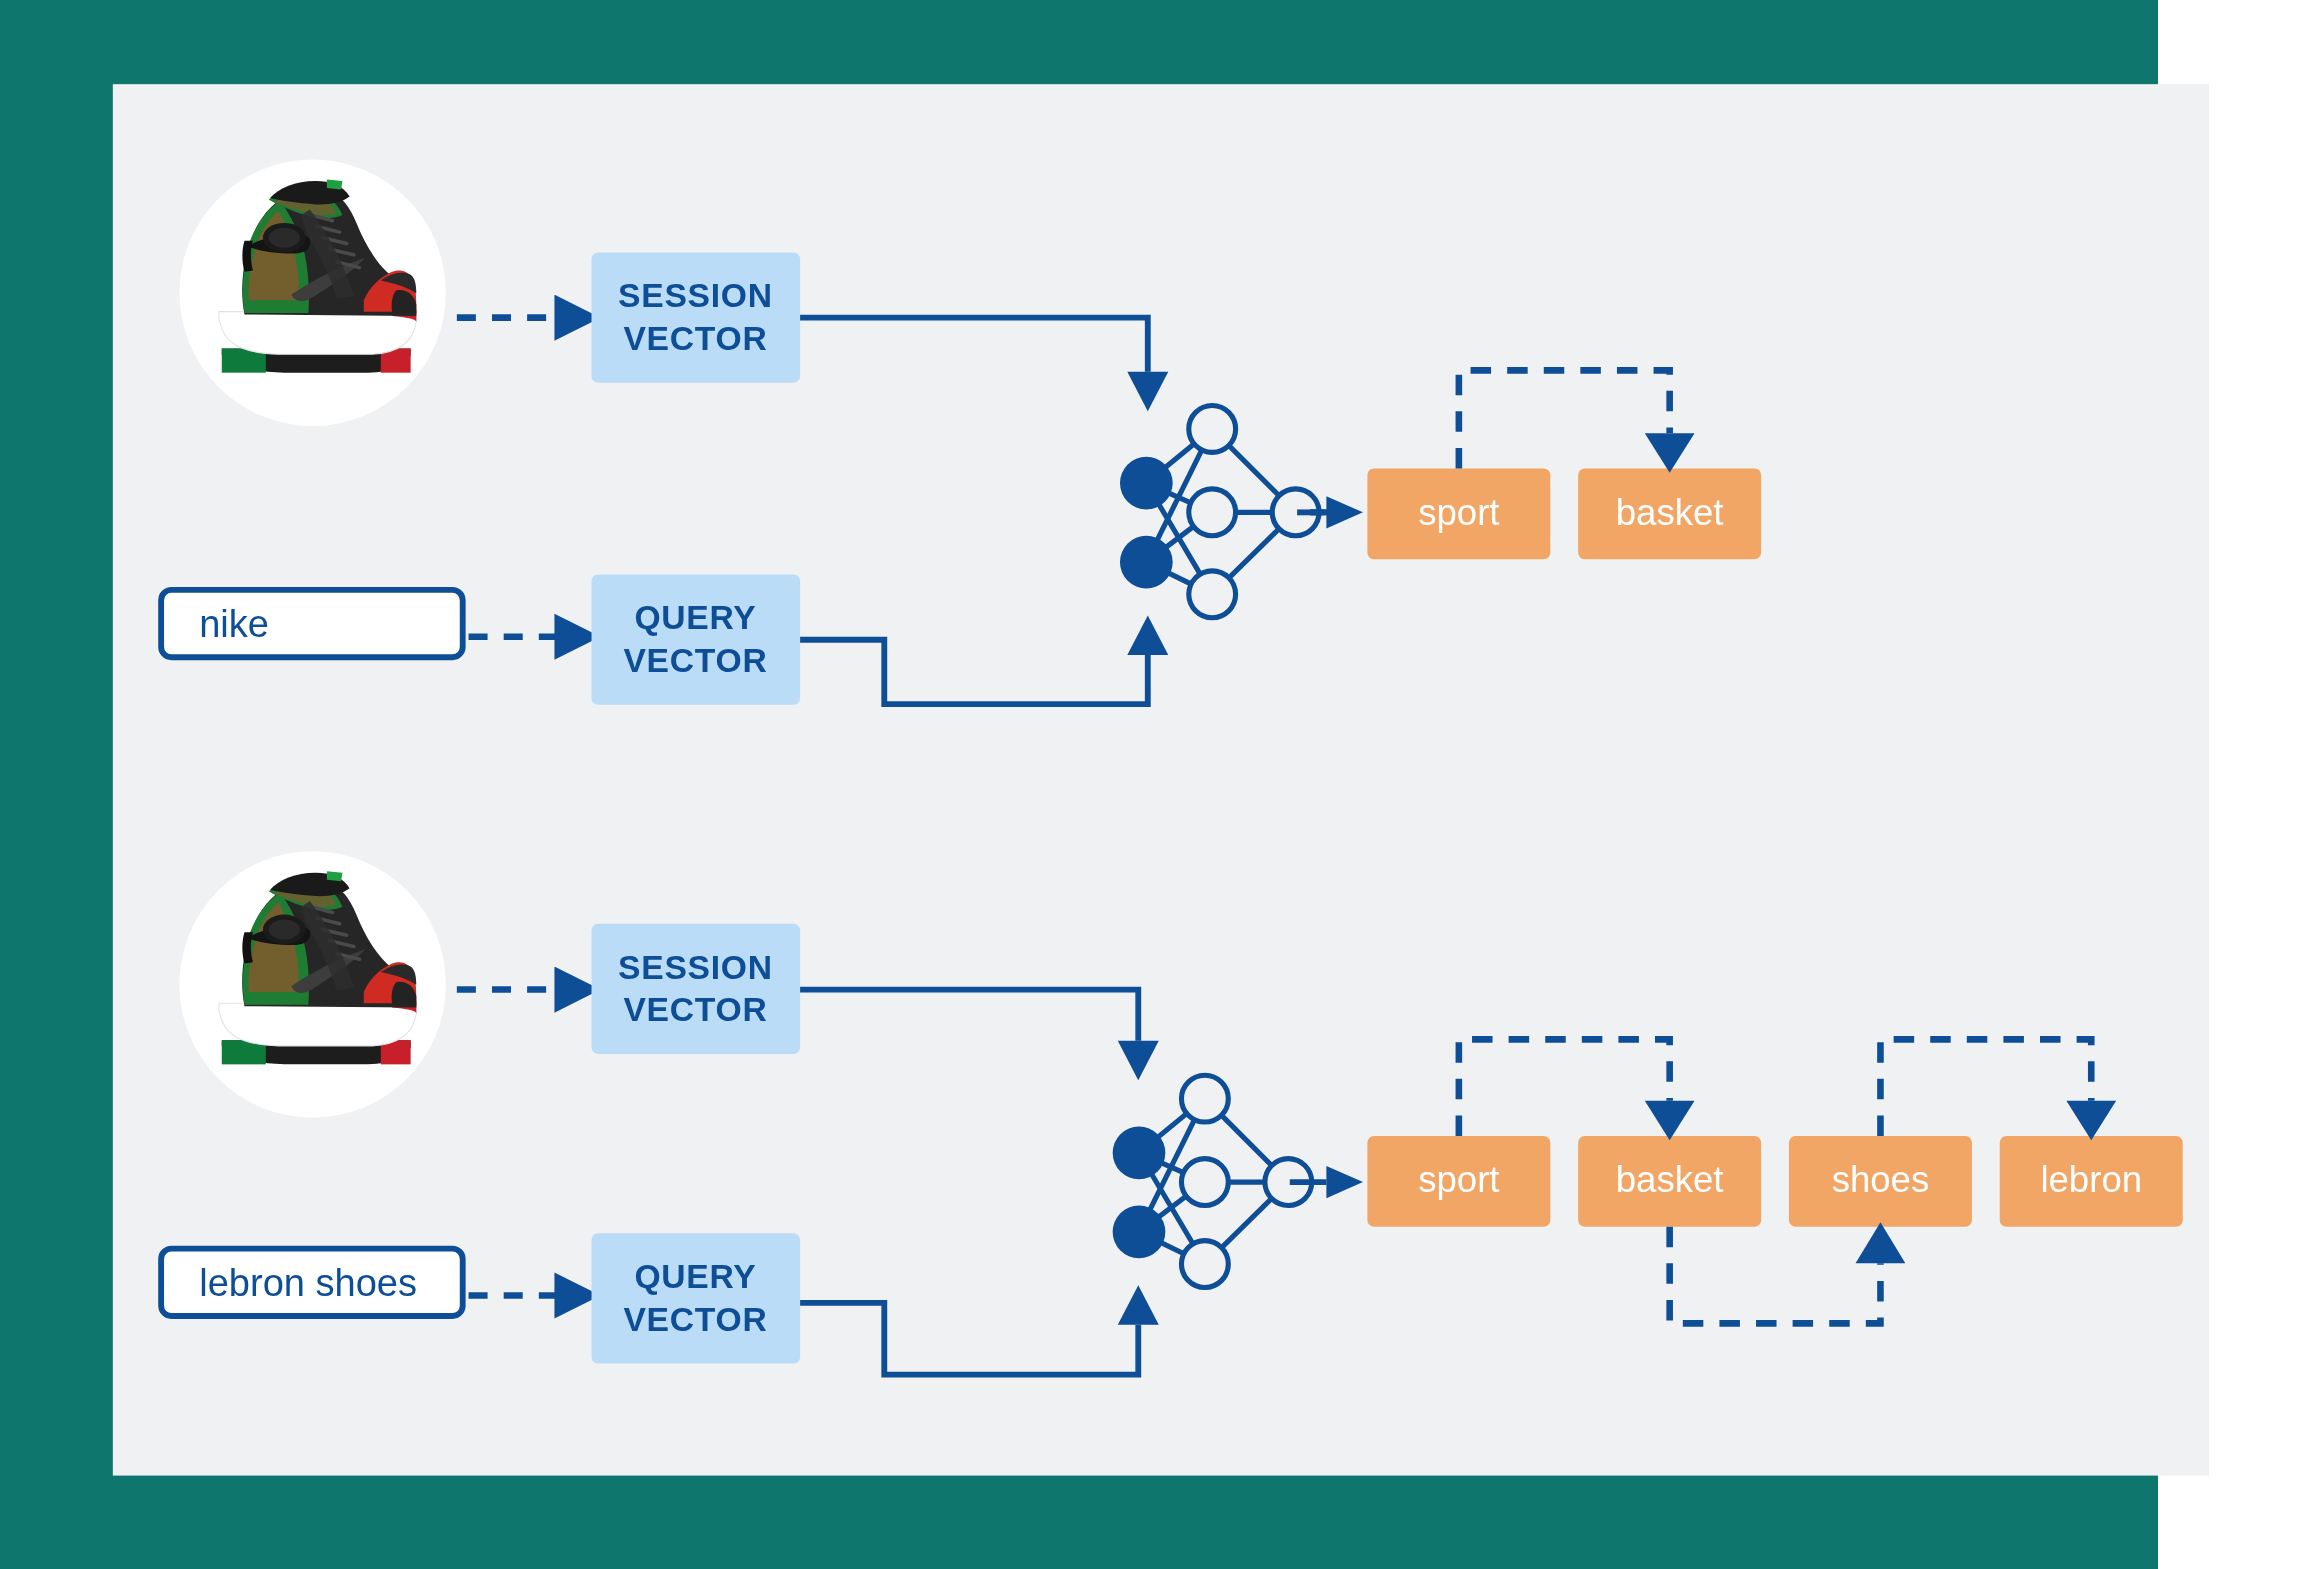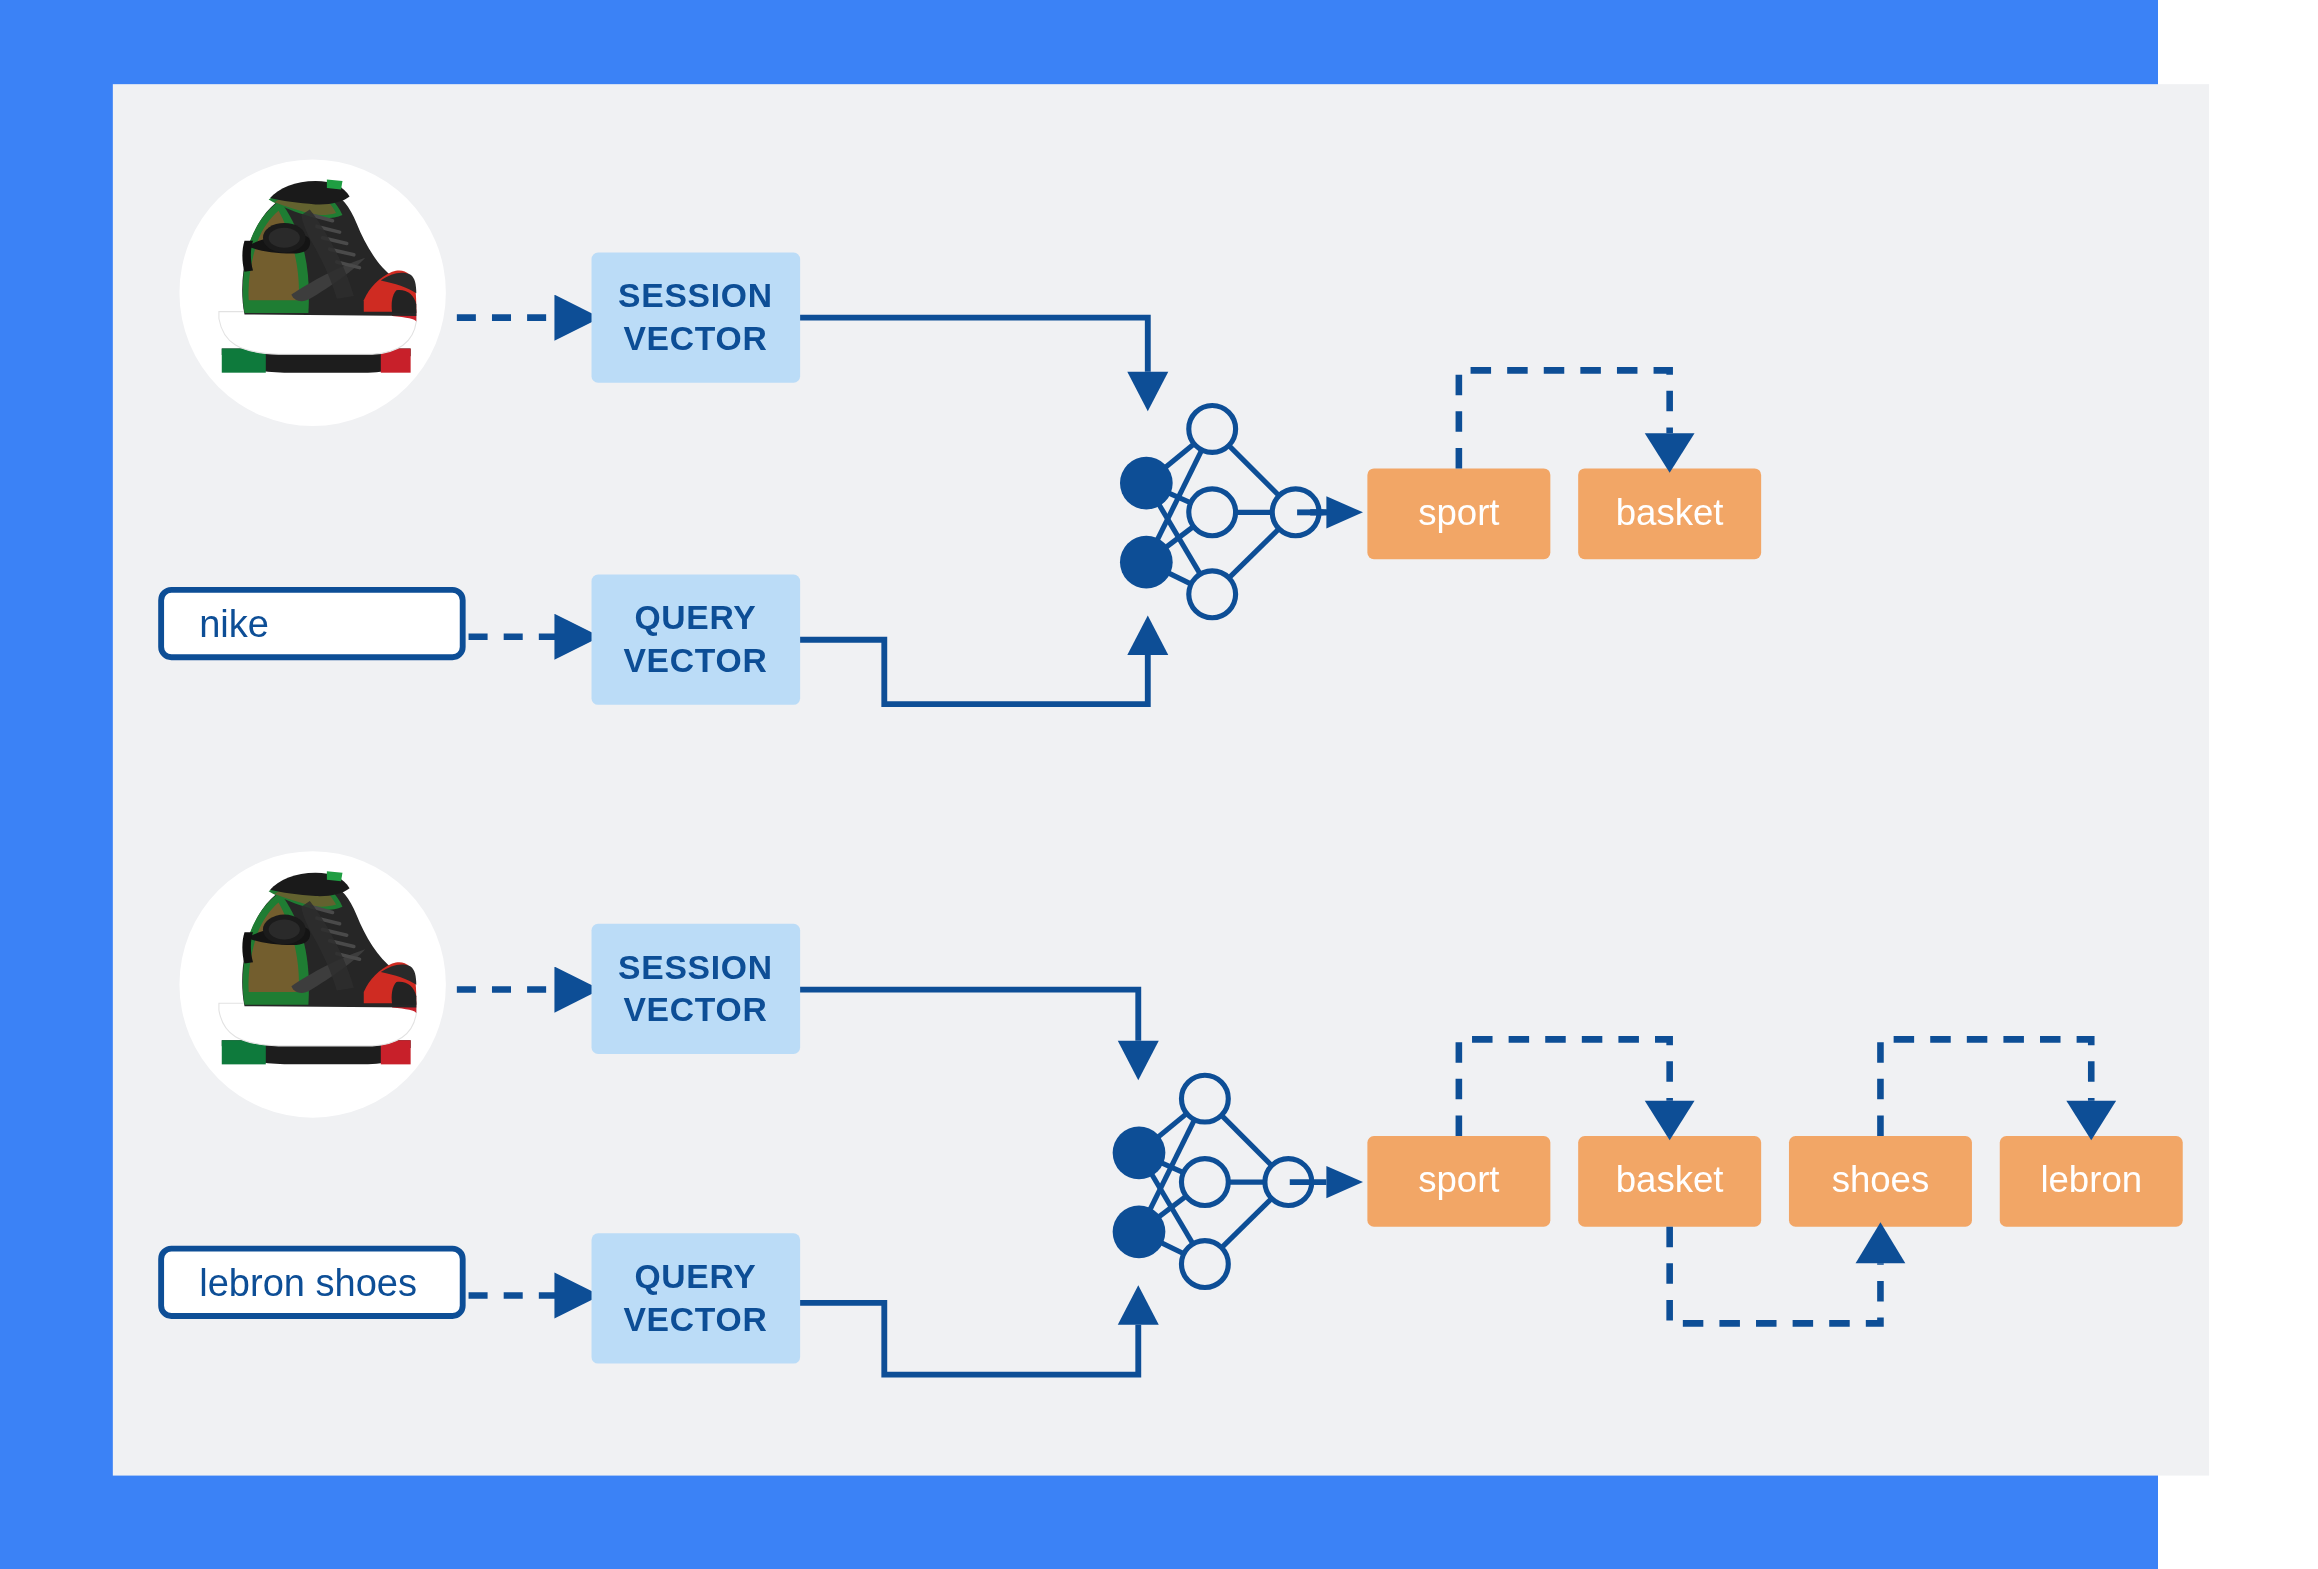--- a/index.html
+++ b/index.html
@@ -1,17 +1,17 @@
 <!DOCTYPE html>
 <html style="font-size:11.7px"><head>
 <meta charset="utf-8">
 <style>
   html,body{margin:0;padding:0;background:#ffffff;}
   body{width:2319px;height:1570px;font-family:"Liberation Sans",sans-serif;overflow:hidden;}
-  #stage{position:relative;width:2158px;height:1570px;background:#3b82f6;}
+  #stage{position:relative;width:2158px;height:1570px;background:#0f766e;}
   svg.diagram{position:absolute;left:0;top:0;width:2319px;height:1570px;display:block;}
   .vec-label{font-family:"Liberation Sans",sans-serif;font-weight:bold;font-size:46px;fill:#0d4e96;letter-spacing:1px;}
   .kw-label{font-family:"Liberation Sans",sans-serif;font-size:50px;fill:#ffffff;}
   .query-label{font-family:"Liberation Sans",sans-serif;font-size:52px;fill:#0d4e96;}
 </style>
 </head>
 <body>
 
 <div id="stage">
 <svg class="diagram" viewBox="0 0 3168 2145" xmlns="http://www.w3.org/2000/svg">

